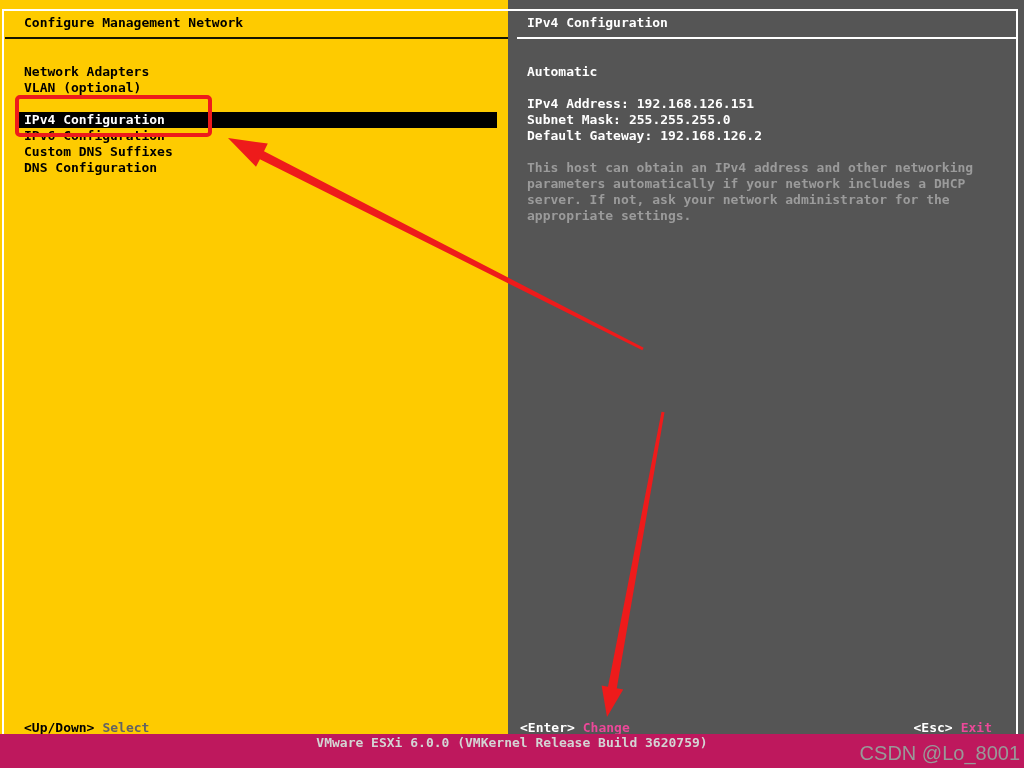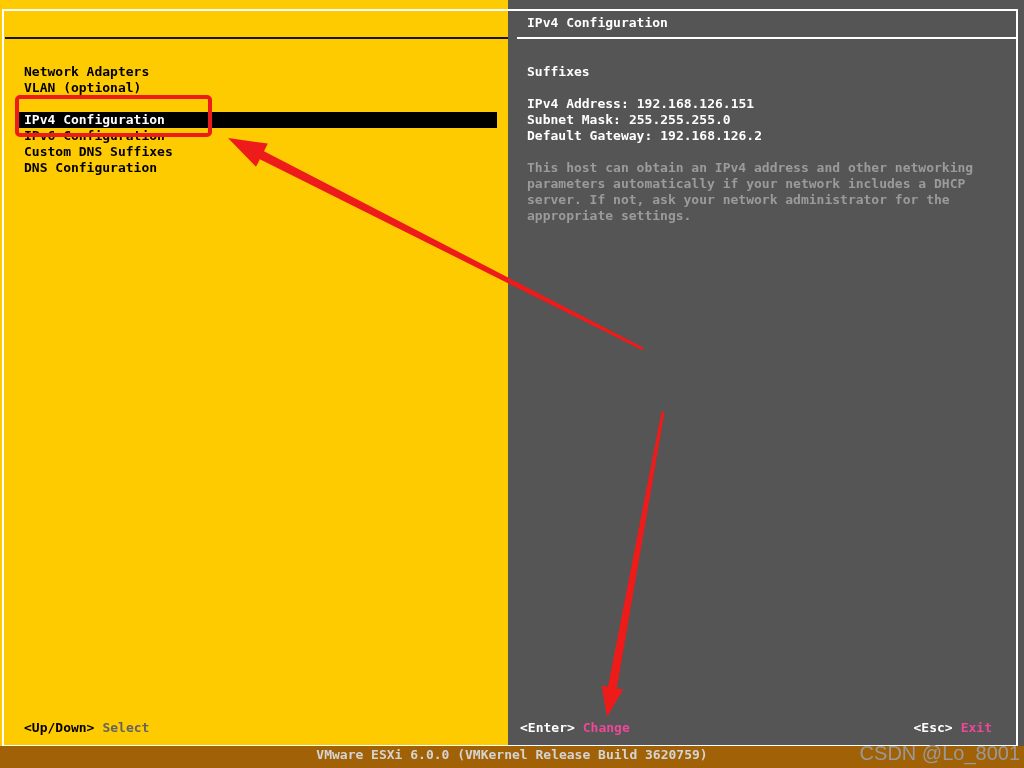--- a/index.html
+++ b/index.html
@@ -32,49 +32,50 @@
 
   .hint{position:absolute;top:720px;height:16px;line-height:16px;white-space:pre;}
   .hint-updown{left:24px;}
   .hint-enter{left:520px;}
   .hint-esc{right:32px;text-align:right;}
   .key-dark{color:#000000;}
   .act-dark{color:#636363;margin-left:8px;}
   .key-light{color:#ffffff;}
   .act-light{color:#ec4899;margin-left:8px;}
 
-  .status-bar{position:absolute;left:0;bottom:0;width:1024px;height:22px;background:#a16207;
+  .status-bar{position:absolute;left:0;bottom:0;width:1024px;height:34px;background:#be185d;
     text-align:center;color:#d4d4d4;line-height:18px;}
   .watermark{position:absolute;top:742px;right:4px;color:#999999;
     font-family:"Liberation Sans",sans-serif;font-weight:normal;font-size:20px;z-index:60;}
   .annotations{position:absolute;left:0;top:0;width:1024px;height:768px;z-index:50;pointer-events:none;}
 </style>
 </head>
 <body>
 
 <div class="screen">
   <div class="panel-left"></div>
   <div class="panel-right"></div>
   <div class="frame"></div>
 
+  <div class="title-left">Configure Management Network</div>
   <div class="sep-left"></div>
   <div class="title-right">IPv4 Configuration</div>
   <div class="sep-right"></div>
 
   <div class="menu">
     <div class="menu-item">Network Adapters</div>
     <div class="menu-item">VLAN (optional)</div>
     <div class="menu-gap"></div>
     <div class="menu-item selected">IPv4 Configuration</div>
     <div class="menu-item">IPv6 Configuration</div>
     <div class="menu-item">Custom DNS Suffixes</div>
     <div class="menu-item">DNS Configuration</div>
   </div>
 
-  <div class="rp-mode">Suffixes</div>
+  <div class="rp-mode">Automatic</div>
 
   <div class="rp-fields">
     <div class="field-row"><span class="field-label">IPv4 Address:</span><span class="field-value">192.168.126.151</span></div>
     <div class="field-row"><span class="field-label">Subnet Mask:</span><span class="field-value">255.255.255.0</span></div>
     <div class="field-row"><span class="field-label">Default Gateway:</span><span class="field-value">192.168.126.2</span></div>
   </div>
 
   <div class="rp-desc">
     <div class="desc-line">This host can obtain an IPv4 address and other networking</div>
     <div class="desc-line">parameters automatically if your network includes a DHCP</div>

